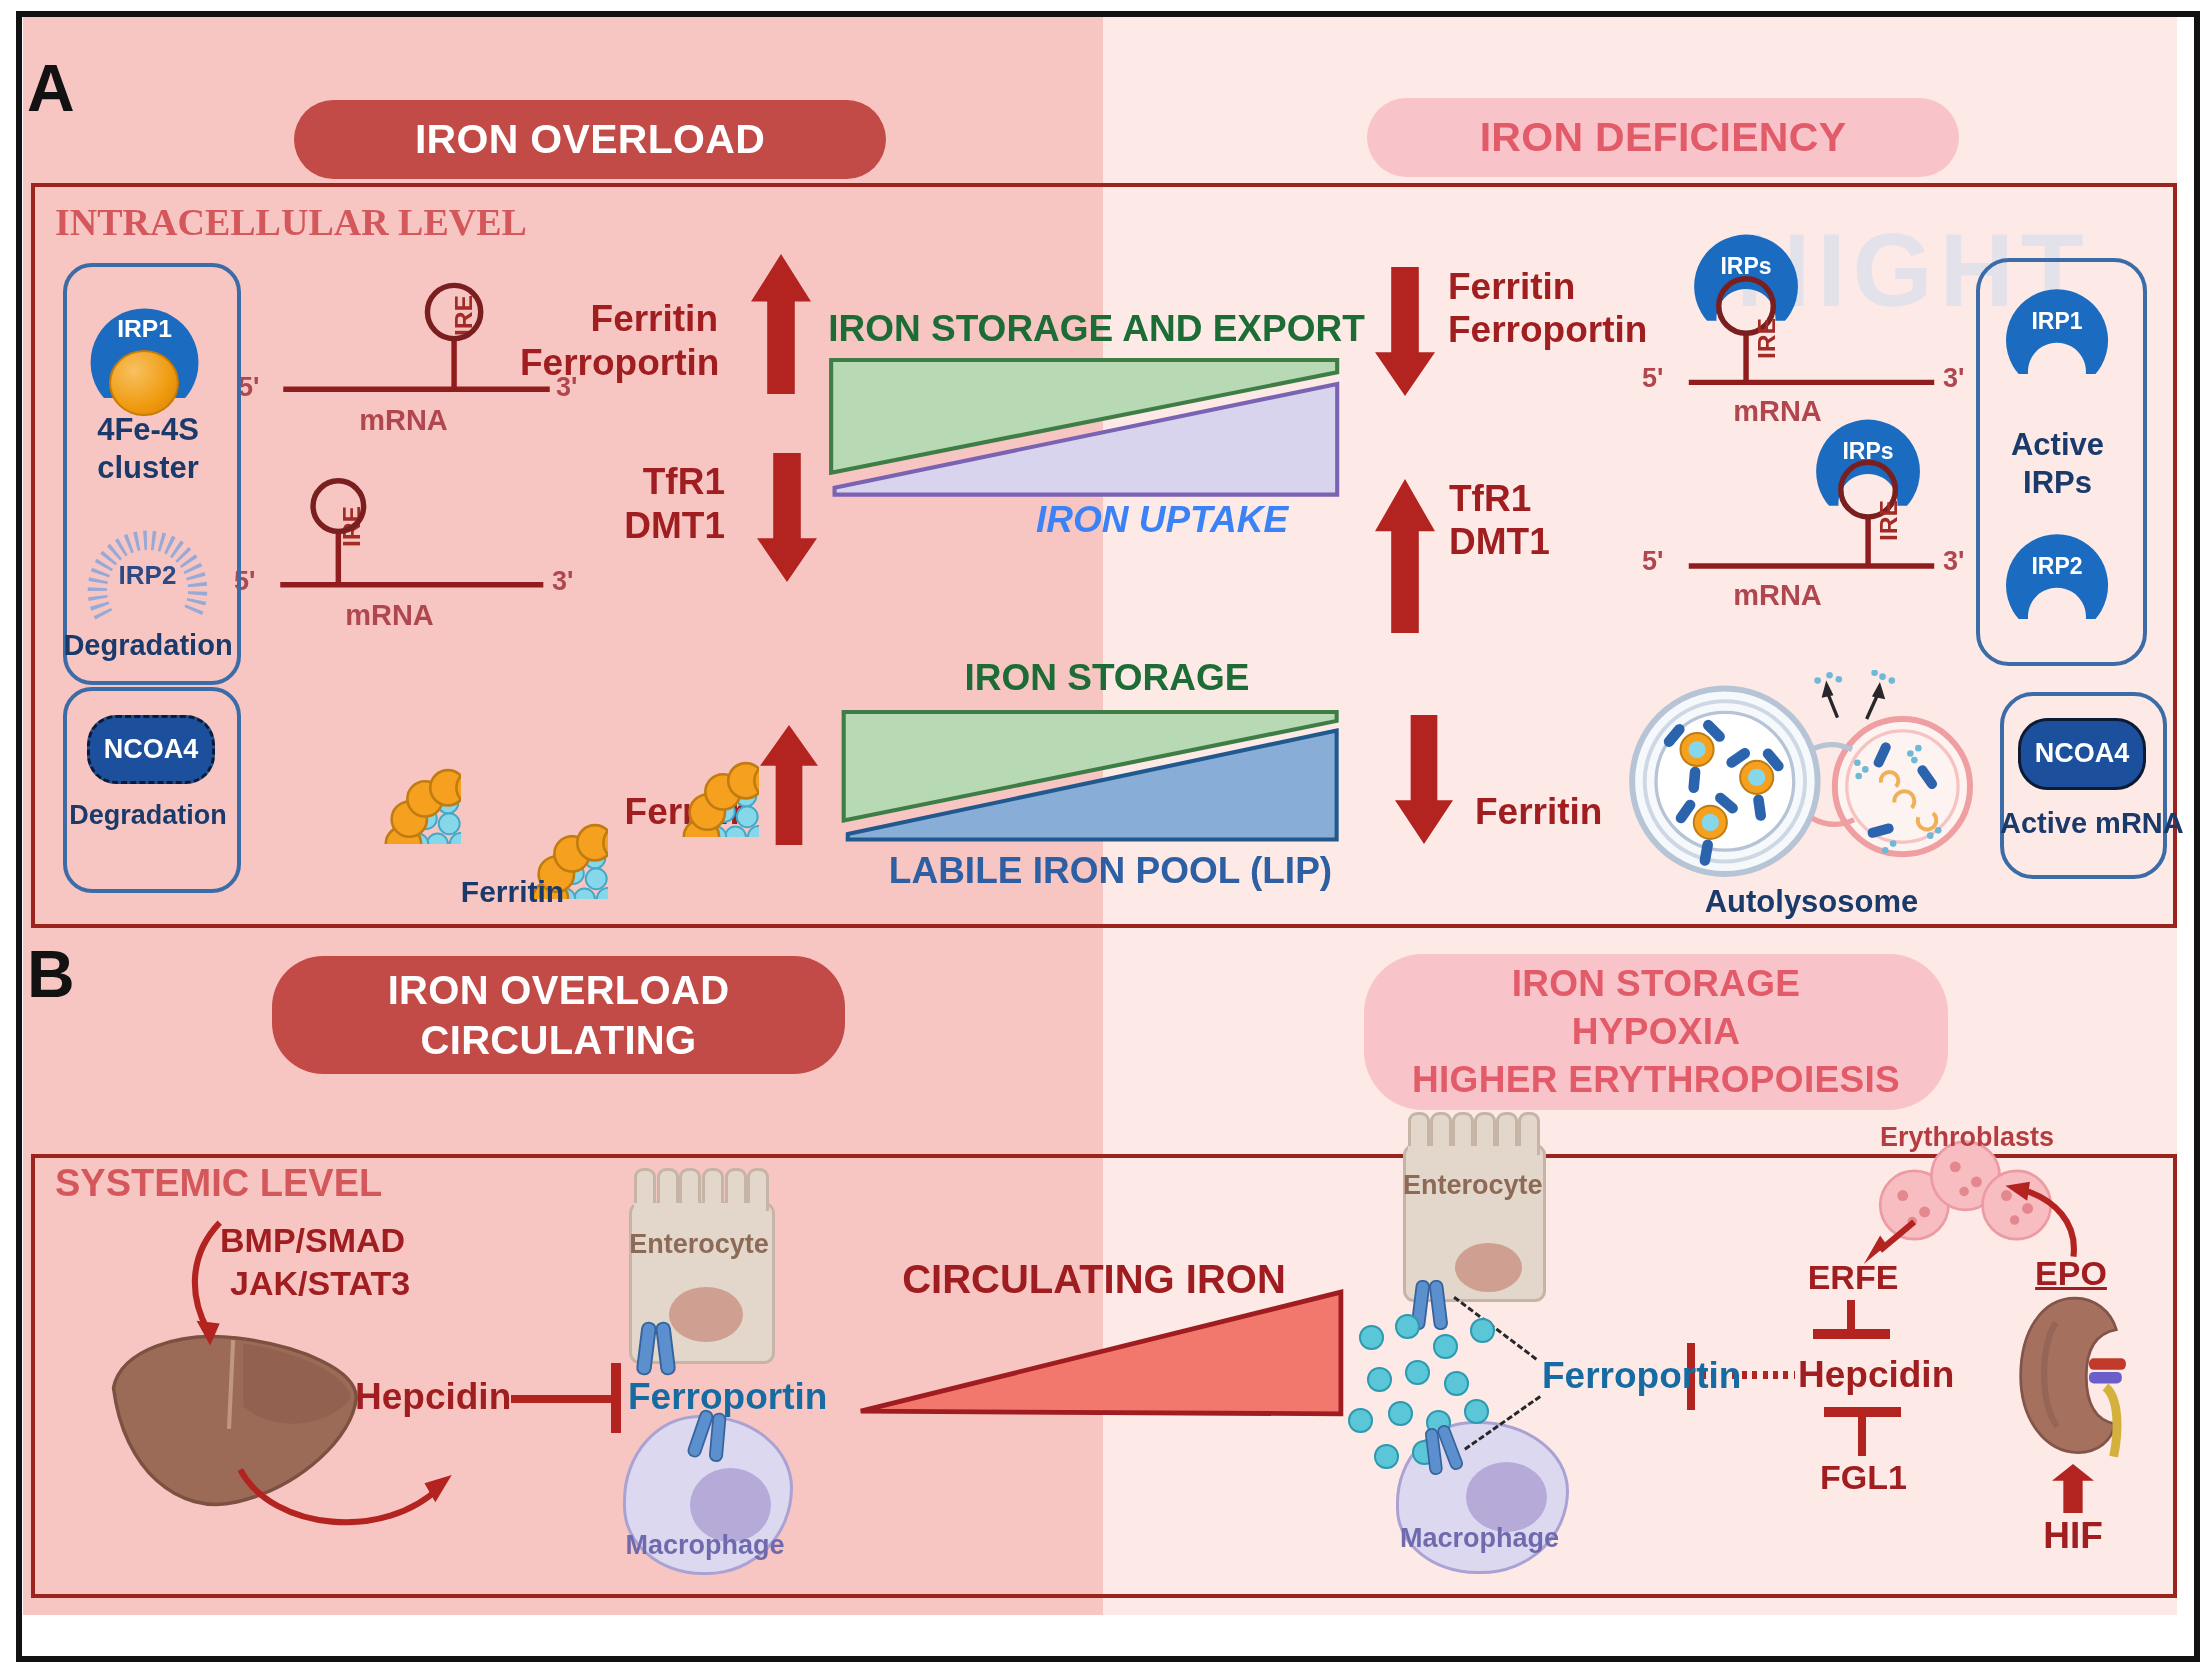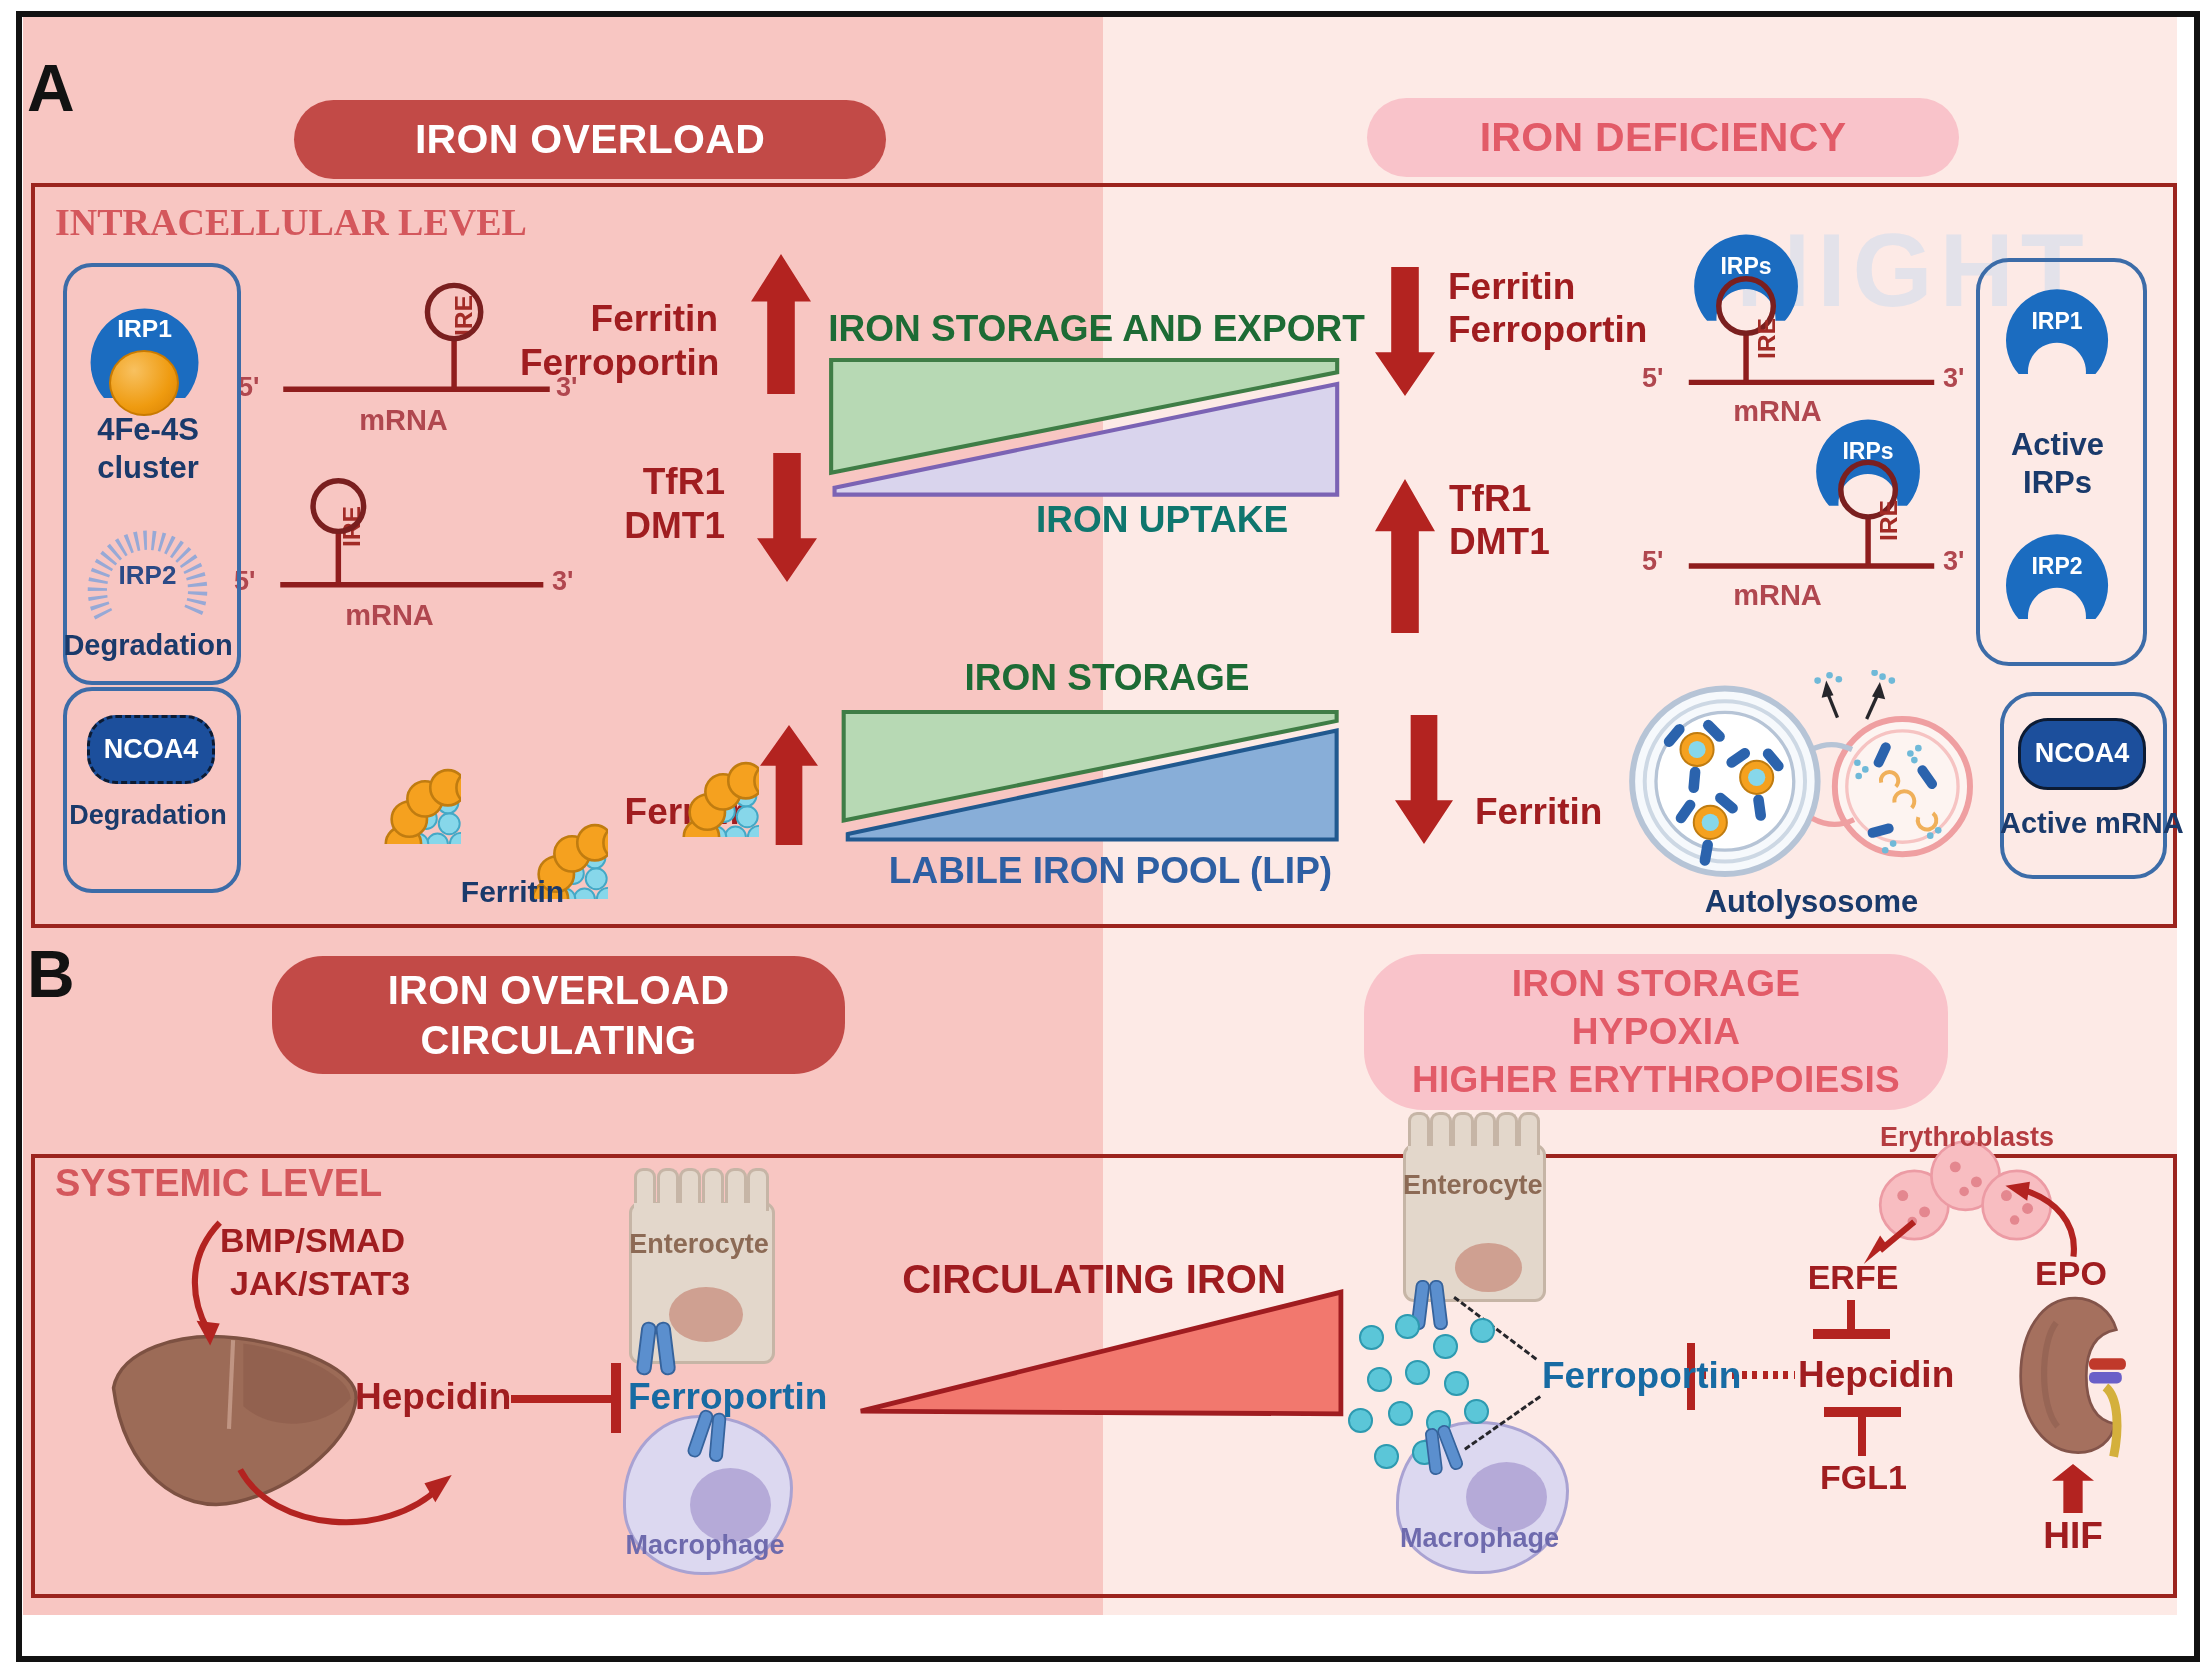--- a/index.html
+++ b/index.html
@@ -166,21 +166,21 @@
 
   <div class="lbl rt red" style="left:588px;top:462px;width:137px;font-size:37px;">TfR1</div>
   <div class="lbl rt red" style="left:588px;top:506px;width:137px;font-size:37px;">DMT1</div>
   <div class="bArrowDown" style="left:757px;top:453px;width:60px;height:129px;"></div>
 
   <div class="lbl ctr" style="left:813px;top:309px;width:567px;font-size:37px;color:#1d6b35;z-index:3;">IRON STORAGE AND EXPORT</div>
   <svg class="abs" style="left:829px;top:358px;z-index:3;" width="511" height="140" viewBox="0 0 748 205">
     <polygon points="3,3 744,3 744,21 3,168" fill="#b7d9b4" stroke="#3f7d46" stroke-width="6"></polygon>
     <polygon points="8,190 744,38 744,200 8,200" fill="#d9d4ed" stroke="#7b63b4" stroke-width="6"></polygon>
   </svg>
-  <div class="lbl ctr" style="left:950px;top:500px;width:424px;font-size:37px;color:#0f766e;z-index:3;">IRON UPTAKE</div>
+  <div class="lbl ctr" style="left:950px;top:500px;width:424px;font-size:37px;color:#3b82f6;z-index:3;font-style:italic;">IRON UPTAKE</div>
 
   <div class="bArrowDown" style="left:1375px;top:267px;width:60px;height:129px;"></div>
   <div class="lbl red" style="left:1448px;top:267px;font-size:37px;">Ferritin</div>
   <div class="lbl red" style="left:1448px;top:310px;font-size:37px;">Ferroportin</div>
 
   <div class="bArrowUp" style="left:1375px;top:479px;width:60px;height:154px;"></div>
   <div class="lbl red" style="left:1449px;top:479px;font-size:37px;">TfR1</div>
   <div class="lbl red" style="left:1449px;top:522px;font-size:37px;">DMT1</div>
 
   <svg class="abs" style="left:1687px;top:232px;z-index:3;color:#1b6cc0;" width="118" height="89" viewBox="0 0 200 150">
@@ -440,21 +440,21 @@
         <circle cx="138" cy="78" r="7"></circle>
       <circle cx="200" cy="84" r="8"></circle>
         <circle cx="231" cy="103" r="8"></circle>
         <circle cx="212" cy="120" r="7"></circle>
     </g>
   </svg>
   <svg class="abs" style="left:1857px;top:1215px;z-index:4;" width="68" height="58" viewBox="0 0 100 85">
     <line x1="84" y1="10" x2="34" y2="52" stroke="#b32320" stroke-width="9"></line>
     <polygon points="44,44 10,72 34,30" fill="#b32320"></polygon>
   </svg>
-  <div class="lbl ctr red" style="left:2023px;top:1255px;width:96px;font-size:34px;z-index:5;">EPO</div>
+  <div class="lbl ctr red" style="left:2023px;top:1255px;width:96px;font-size:34px;z-index:5;text-decoration:underline;">EPO</div>
   <svg class="abs" style="left:2000px;top:1180px;z-index:4;" width="85" height="81" viewBox="0 0 125 118">
     <path d="M108,112 C114,62 80,28 34,14" fill="none" stroke="#b32320" stroke-width="9"></path>
     <polygon points="44,2 8,8 40,30" fill="#b32320"></polygon>
   </svg>
   <svg class="abs" style="left:2015px;top:1294px;z-index:3;" width="120" height="164" viewBox="0 0 175 240">
     <path d="M88,6 C38,6 8,56 8,120 C8,185 45,232 92,232 C120,232 142,215 146,190 C118,185 104,163 104,120 C104,77 120,57 148,52 C140,25 116,6 88,6 Z" fill="#a5705e" stroke="#83544a" stroke-width="4"></path>
     <path d="M60,42 C36,72 36,165 62,194" fill="none" stroke="#8a5a4c" stroke-width="9" opacity="0.5"></path>
     <rect x="108" y="94" width="54" height="17" rx="7" fill="#c0392b"></rect>
     <rect x="108" y="114" width="48" height="17" rx="7" fill="#6a5fc8"></rect>
     <path d="M132,136 C152,152 152,200 144,238" fill="none" stroke="#d4b03c" stroke-width="13"></path>

